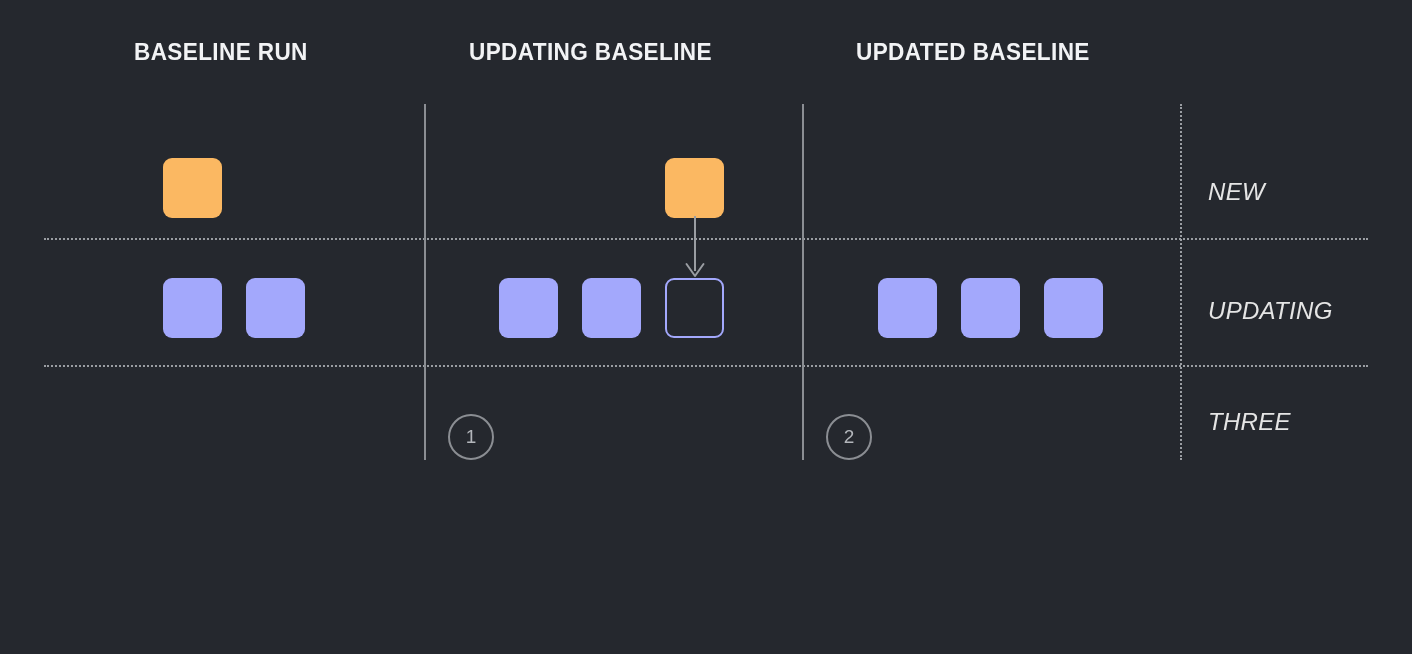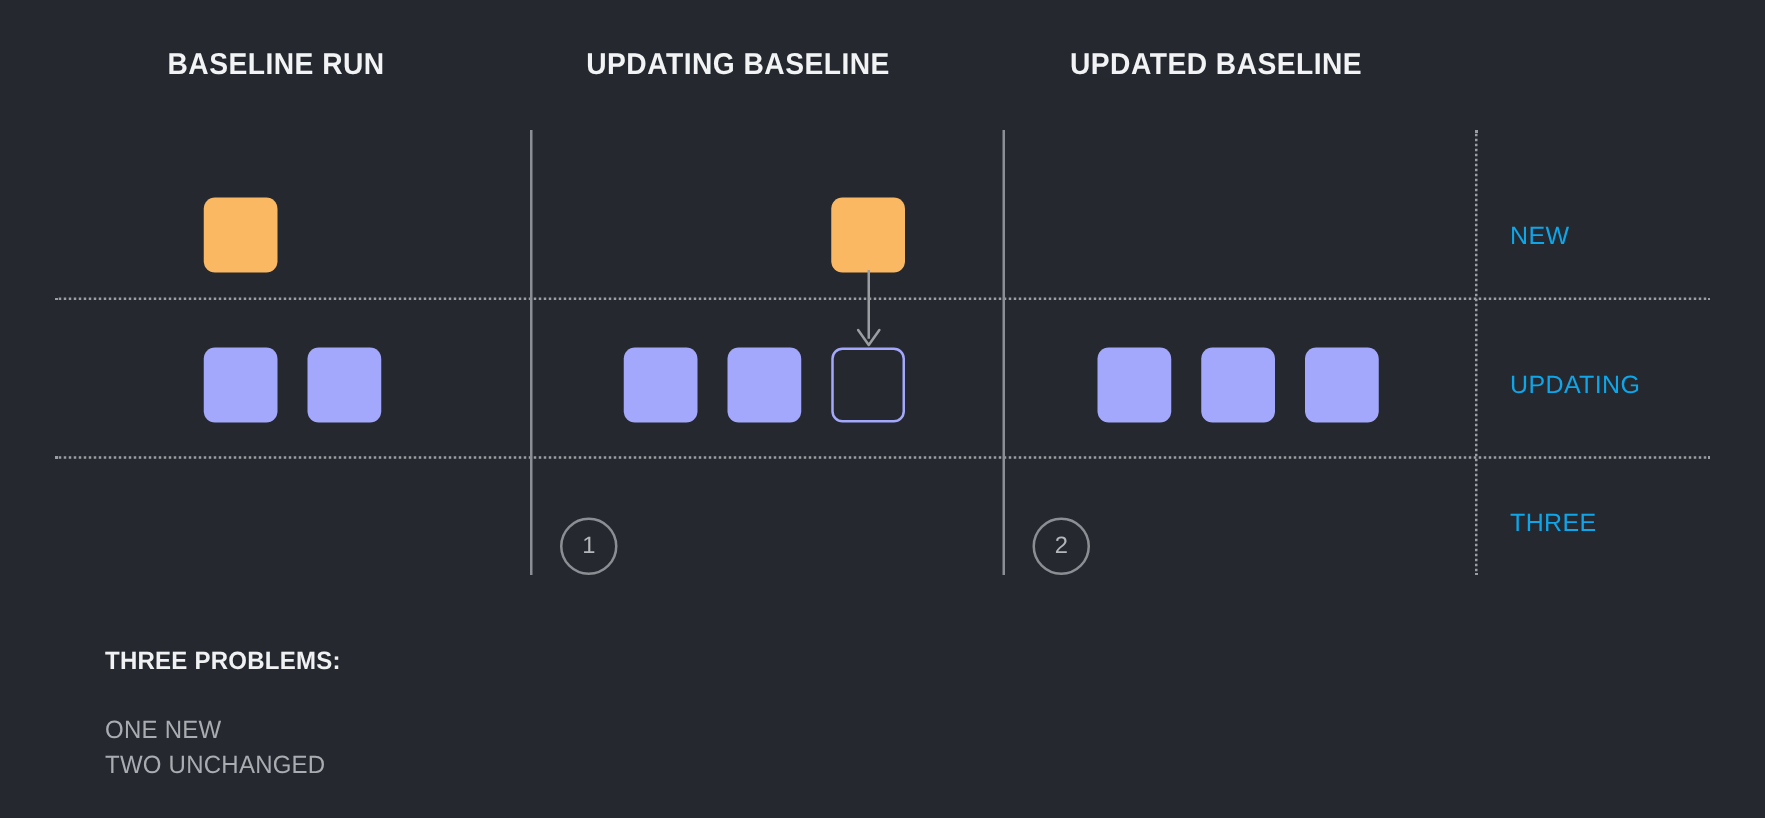--- a/index.html
+++ b/index.html
@@ -37,22 +37,23 @@
   .hsep{
     position:absolute;left:44px;width:1324px;height:0;
     border-top:2px dotted #9a9da2;
   }
   #h-sep-0{top:238px;}
   #h-sep-1{top:365px;}
 
   
   .row-label{
     position:absolute;left:1208px;
-    font-size:20px;color:#0ea5e9;letter-spacing:0.3px;
+    font-size:24px;color:#e5e5e5;letter-spacing:0.3px;
     white-space:nowrap;
+    font-style:italic;
   }
   #rl0{top:178px;}
   #rl1{top:297px;}
   #rl2{top:408px;}
 
   
   .sq{
     position:absolute;width:59px;height:60px;border-radius:9px;
   }
   .sq.new{background:#fbb862;}
@@ -131,19 +132,14 @@
   <div class="sq unchanged" style="left:961px;top:278px;"></div>
   <div class="sq unchanged" style="left:1044px;top:278px;"></div>
 
   <div class="step-badge" id="sb0">
     <span>1</span>
   </div>
   <div class="step-badge" id="sb1">
     <span>2</span>
   </div>
 
-  <div class="caption" id="cap0">
-    <span class="cap-title">THREE PROBLEMS:</span>
-    <span class="cap-sub">ONE NEW
-TWO UNCHANGED</span>
-  </div>
 
 </div>
 
 </body></html>

